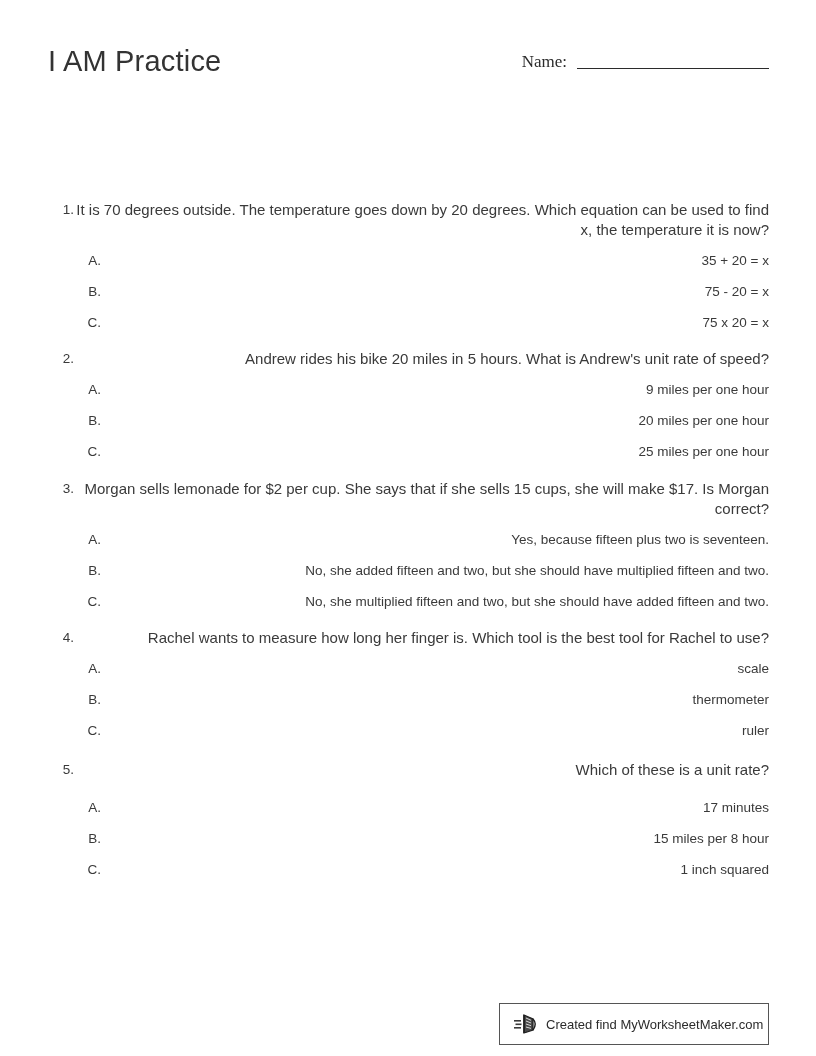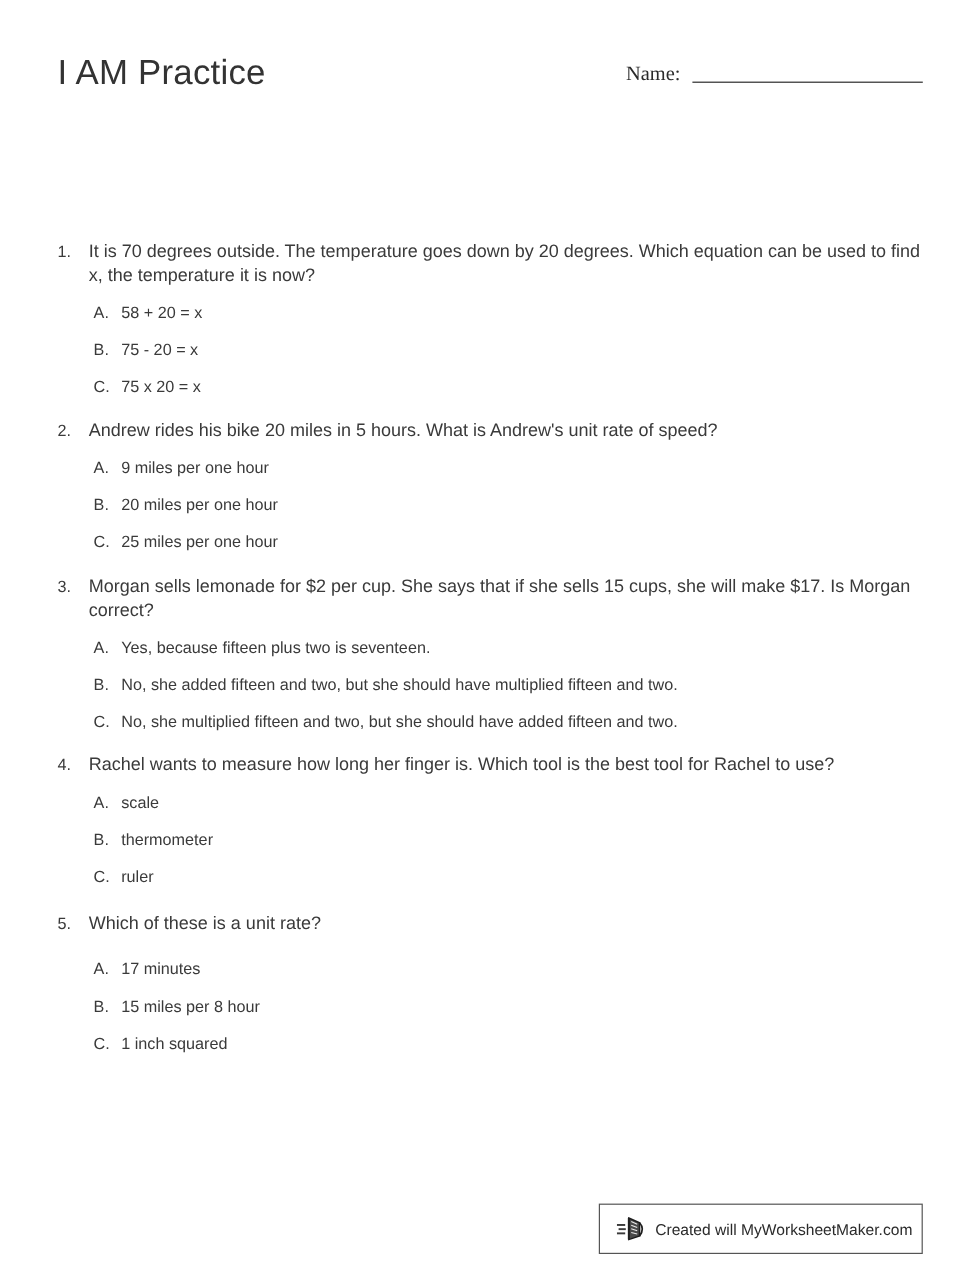--- a/index.html
+++ b/index.html
@@ -14,20 +14,21 @@
     color: #3a3a3a;
     position: relative;
     overflow: hidden;
   }
 
   .page {
     position: absolute;
     top: 0; left: 0;
     width: 735px;
     height: 1056px;
+    text-align: right;
   }
 
   
   .header {
     position: absolute;
     left: 48px;
     top: 44px;
     width: 721px;
     height: 52px;
   }
@@ -188,21 +189,21 @@
   <div class="questions">
 
     <div class="question" id="question-1">
       <div class="q-row">
         <span class="q-number">1.</span>
         <span class="q-text">It is 70 degrees outside. The temperature goes down by 20 degrees. Which equation can be used to find x, the temperature it is now?</span>
       </div>
       <div class="choices">
         <div class="choice">
           <span class="choice-letter">A.</span>
-          <span class="choice-text">58 + 20 = x</span>
+          <span class="choice-text">35 + 20 = x</span>
         </div>
         <div class="choice">
           <span class="choice-letter">B.</span>
           <span class="choice-text">75 - 20 = x</span>
         </div>
         <div class="choice">
           <span class="choice-letter">C.</span>
           <span class="choice-text">75 x 20 = x</span>
         </div>
       </div>
@@ -305,16 +306,16 @@
         <path d="M10 3 L19 7 L19 18 L10 21 Z" fill="#4a4a4a" stroke="#1f1f1f" stroke-width="1.2"></path>
         <path d="M10 3 L10 21" stroke="#1f1f1f" stroke-width="1.6"></path>
         <path d="M19 7 Q23.5 12 19 18" fill="none" stroke="#1f1f1f" stroke-width="1.4"></path>
 
         <path d="M12 6 L17 8.3" stroke="#e8e8e8" stroke-width="0.9"></path>
         <path d="M12 9 L17 11" stroke="#e8e8e8" stroke-width="0.9"></path>
         <path d="M12 12 L17 13.7" stroke="#e8e8e8" stroke-width="0.9"></path>
         <path d="M12 15 L17 16.4" stroke="#e8e8e8" stroke-width="0.9"></path>
       </svg>
     </span>
-    <span class="badge-text">Created will MyWorksheetMaker.com</span>
+    <span class="badge-text">Created find MyWorksheetMaker.com</span>
   </div>
 
 </div>
 
 </body></html>

